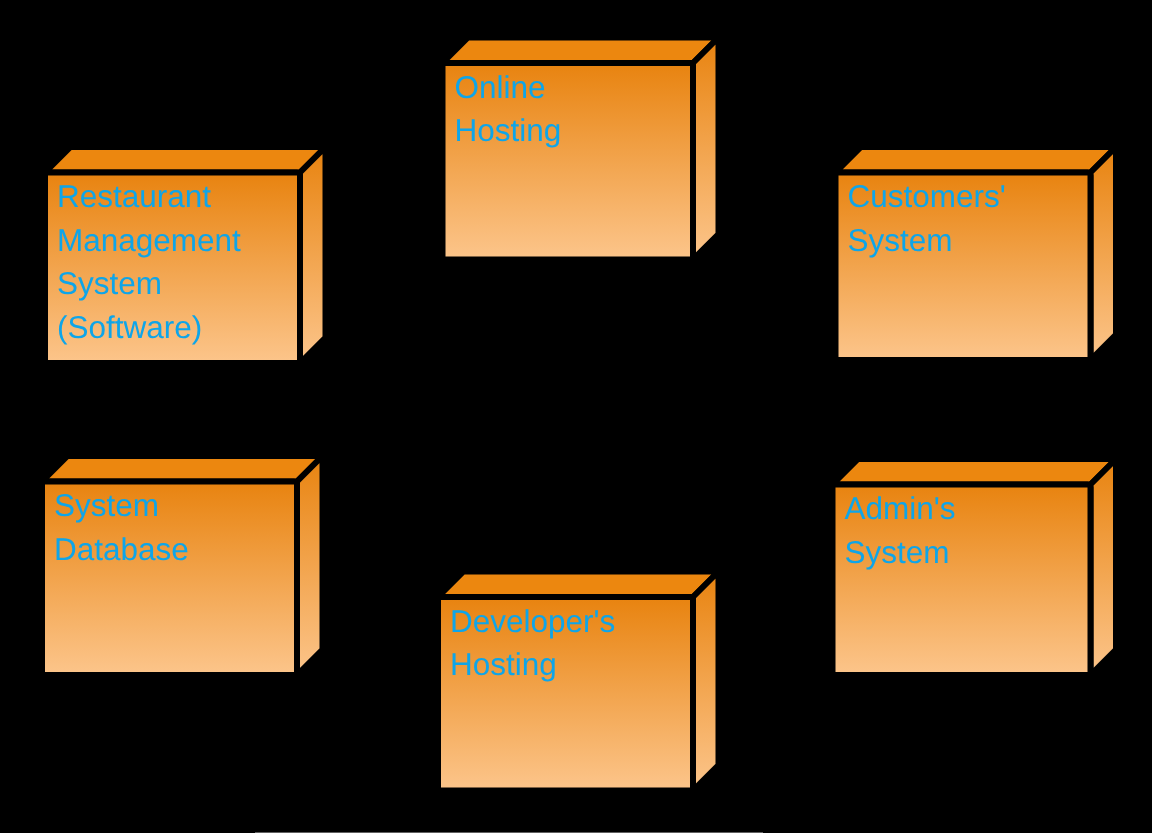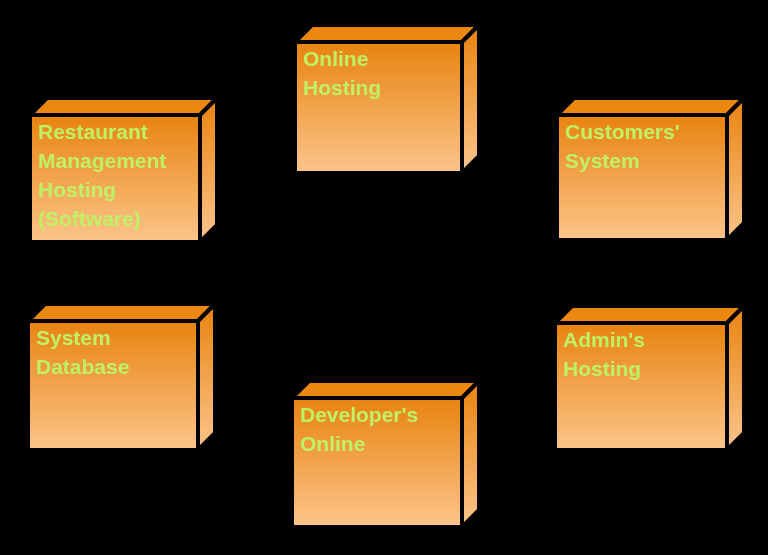--- a/index.html
+++ b/index.html
@@ -23,24 +23,24 @@
     display: block;
   }
   .node-shape polygon,
   .node-shape rect {
     stroke-width: 4;
     stroke-linejoin: round;
     stroke-linecap: round;
   }
   .node-label {
     position: absolute;
-    font-weight: 700;
+    font-weight: 400;
     font-size: 21px;
     line-height: 29px;
-    color: #bef264;
+    color: #0ea5e9;
     white-space: pre-line;
     letter-spacing: 0px;
     pointer-events: none;
   }
 </style>
 </head>
 <body>
 
 <div class="stage">
 
@@ -87,28 +87,28 @@
       <polygon points="462,398 479,381 479,510 462,527" fill="url(#gFace)"></polygon>
       <rect x="292" y="398" width="170" height="129" rx="2" fill="url(#gFace)"></rect>
     </g>
   </svg>
 
   <div class="node-label" style="left:303px; top:44px; width:155px">Online
 Hosting</div>
 
   <div class="node-label" style="left:38px; top:117px; width:158px">Restaurant
 Management
-Hosting
+System
 (Software)</div>
 
   <div class="node-label" style="left:565px; top:117px; width:158px">Customers'
 System</div>
 
   <div class="node-label" style="left:36px; top:323px; width:158px">System
 Database</div>
 
   <div class="node-label" style="left:563px; top:325px; width:160px">Admin's
-Hosting</div>
+System</div>
 
   <div class="node-label" style="left:300px; top:400px; width:158px">Developer's
-Online</div>
+Hosting</div>
 
 </div>
 
 </body></html>

